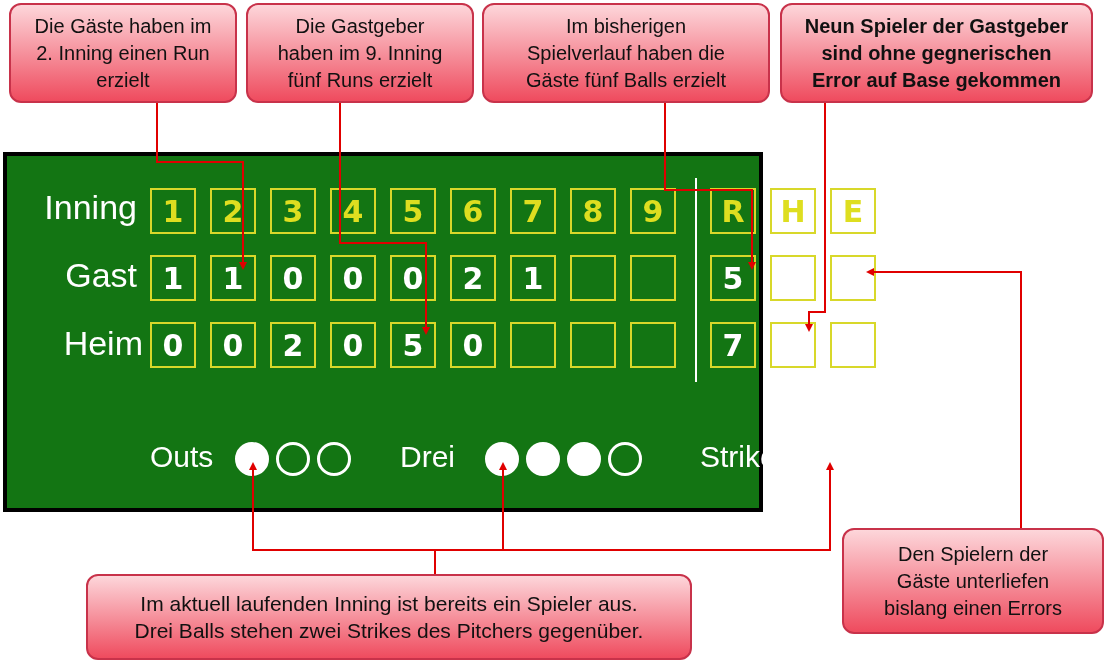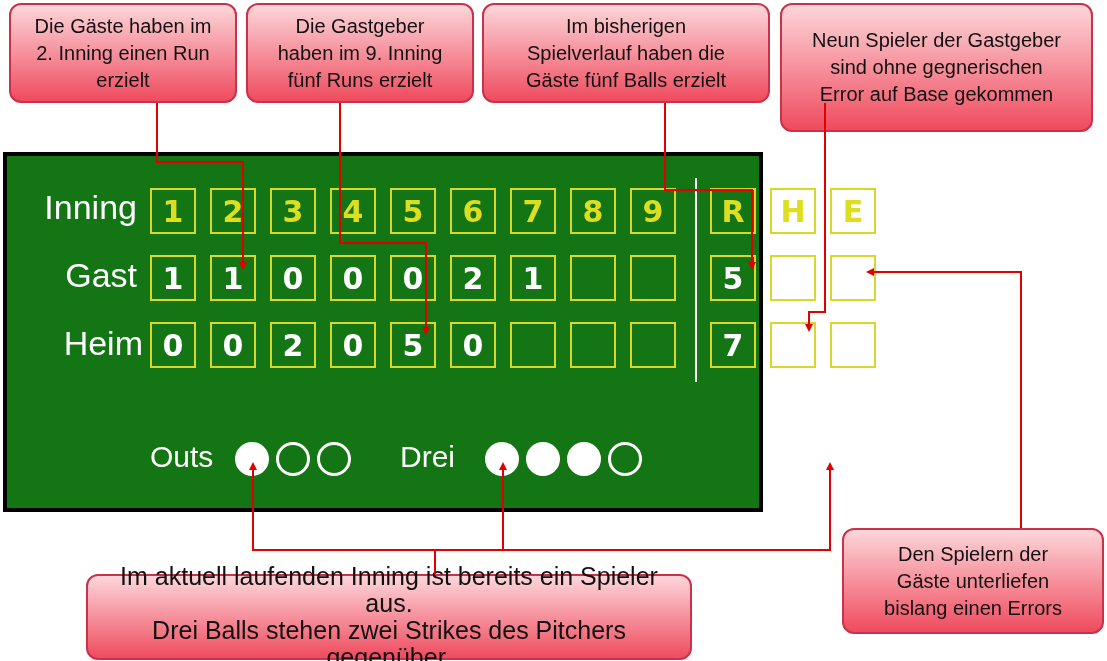--- a/index.html
+++ b/index.html
@@ -35,21 +35,21 @@
 
 <div class="callout" style="left:9px;top:3px;width:228px;height:100px;">Die Gäste haben im
 2. Inning einen Run
 erzielt</div>
 <div class="callout" style="left:246px;top:3px;width:228px;height:100px;">Die Gastgeber
 haben im 9. Inning
 fünf Runs erzielt</div>
 <div class="callout" style="left:482px;top:3px;width:288px;height:100px;">Im bisherigen
 Spielverlauf haben die
 Gäste fünf Balls erzielt</div>
-<div class="callout" style="left:780px;top:3px;width:313px;height:129px;">Neun Spieler der Gastgeber
+<div class="callout" style="left:780px;top:3px;width:313px;height:100px;font-weight:bold;">Neun Spieler der Gastgeber
 sind ohne gegnerischen
 Error auf Base gekommen</div>
 
 <div class="board">
   <div class="rowlabel" style="left:0;top:32px;">Inning</div>
   <div class="rowlabel" style="left:0;top:100px;">Gast</div>
   <div class="rowlabel" style="left:6px;top:168px;">Heim</div>
 
   <div id="grid">
       <div class="cell head" style="left: 143px; top: 32px;">1</div>
@@ -97,28 +97,29 @@
       <div class="dot" style="left: 269px; top: 286px;"></div>
       <div class="dot" style="left: 310px; top: 286px;"></div>
     </div>
   <div class="indlabel" style="left:393px;top:284px;">Drei</div>
   <div id="balls">
       <div class="dot on" style="left: 478px; top: 286px;"></div>
       <div class="dot on" style="left: 519px; top: 286px;"></div>
       <div class="dot on" style="left: 560px; top: 286px;"></div>
       <div class="dot" style="left: 601px; top: 286px;"></div>
     </div>
+  <div class="indlabel" style="left:693px;top:284px;">Strikes</div>
   <div id="strikes">
       <div class="dot on" style="left: 806px; top: 286px;"></div>
       <div class="dot on" style="left: 847px; top: 286px;"></div>
       <div class="dot" style="left: 888px; top: 286px;"></div>
     </div>
 </div>
 
-<div class="callout" style="left:86px;top:574px;width:606px;height:86px;font-size:25px;">Im aktuell laufenden Inning ist bereits ein Spieler aus.
+<div class="callout" style="left:86px;top:574px;width:606px;height:86px;font-size:21px;">Im aktuell laufenden Inning ist bereits ein Spieler aus.
 Drei Balls stehen zwei Strikes des Pitchers gegenüber.</div>
 <div class="callout" style="left:842px;top:528px;width:262px;height:106px;">Den Spielern der
 Gäste unterliefen
 bislang einen Errors</div>
 
 <svg class="arrows">
   <defs>
     <marker id="ah" markerWidth="8" markerHeight="8" refX="6" refY="4" orient="auto" markerUnits="userSpaceOnUse">
       <path d="M0,0 L8,4 L0,8 z" fill="#e00000"></path>
     </marker>

